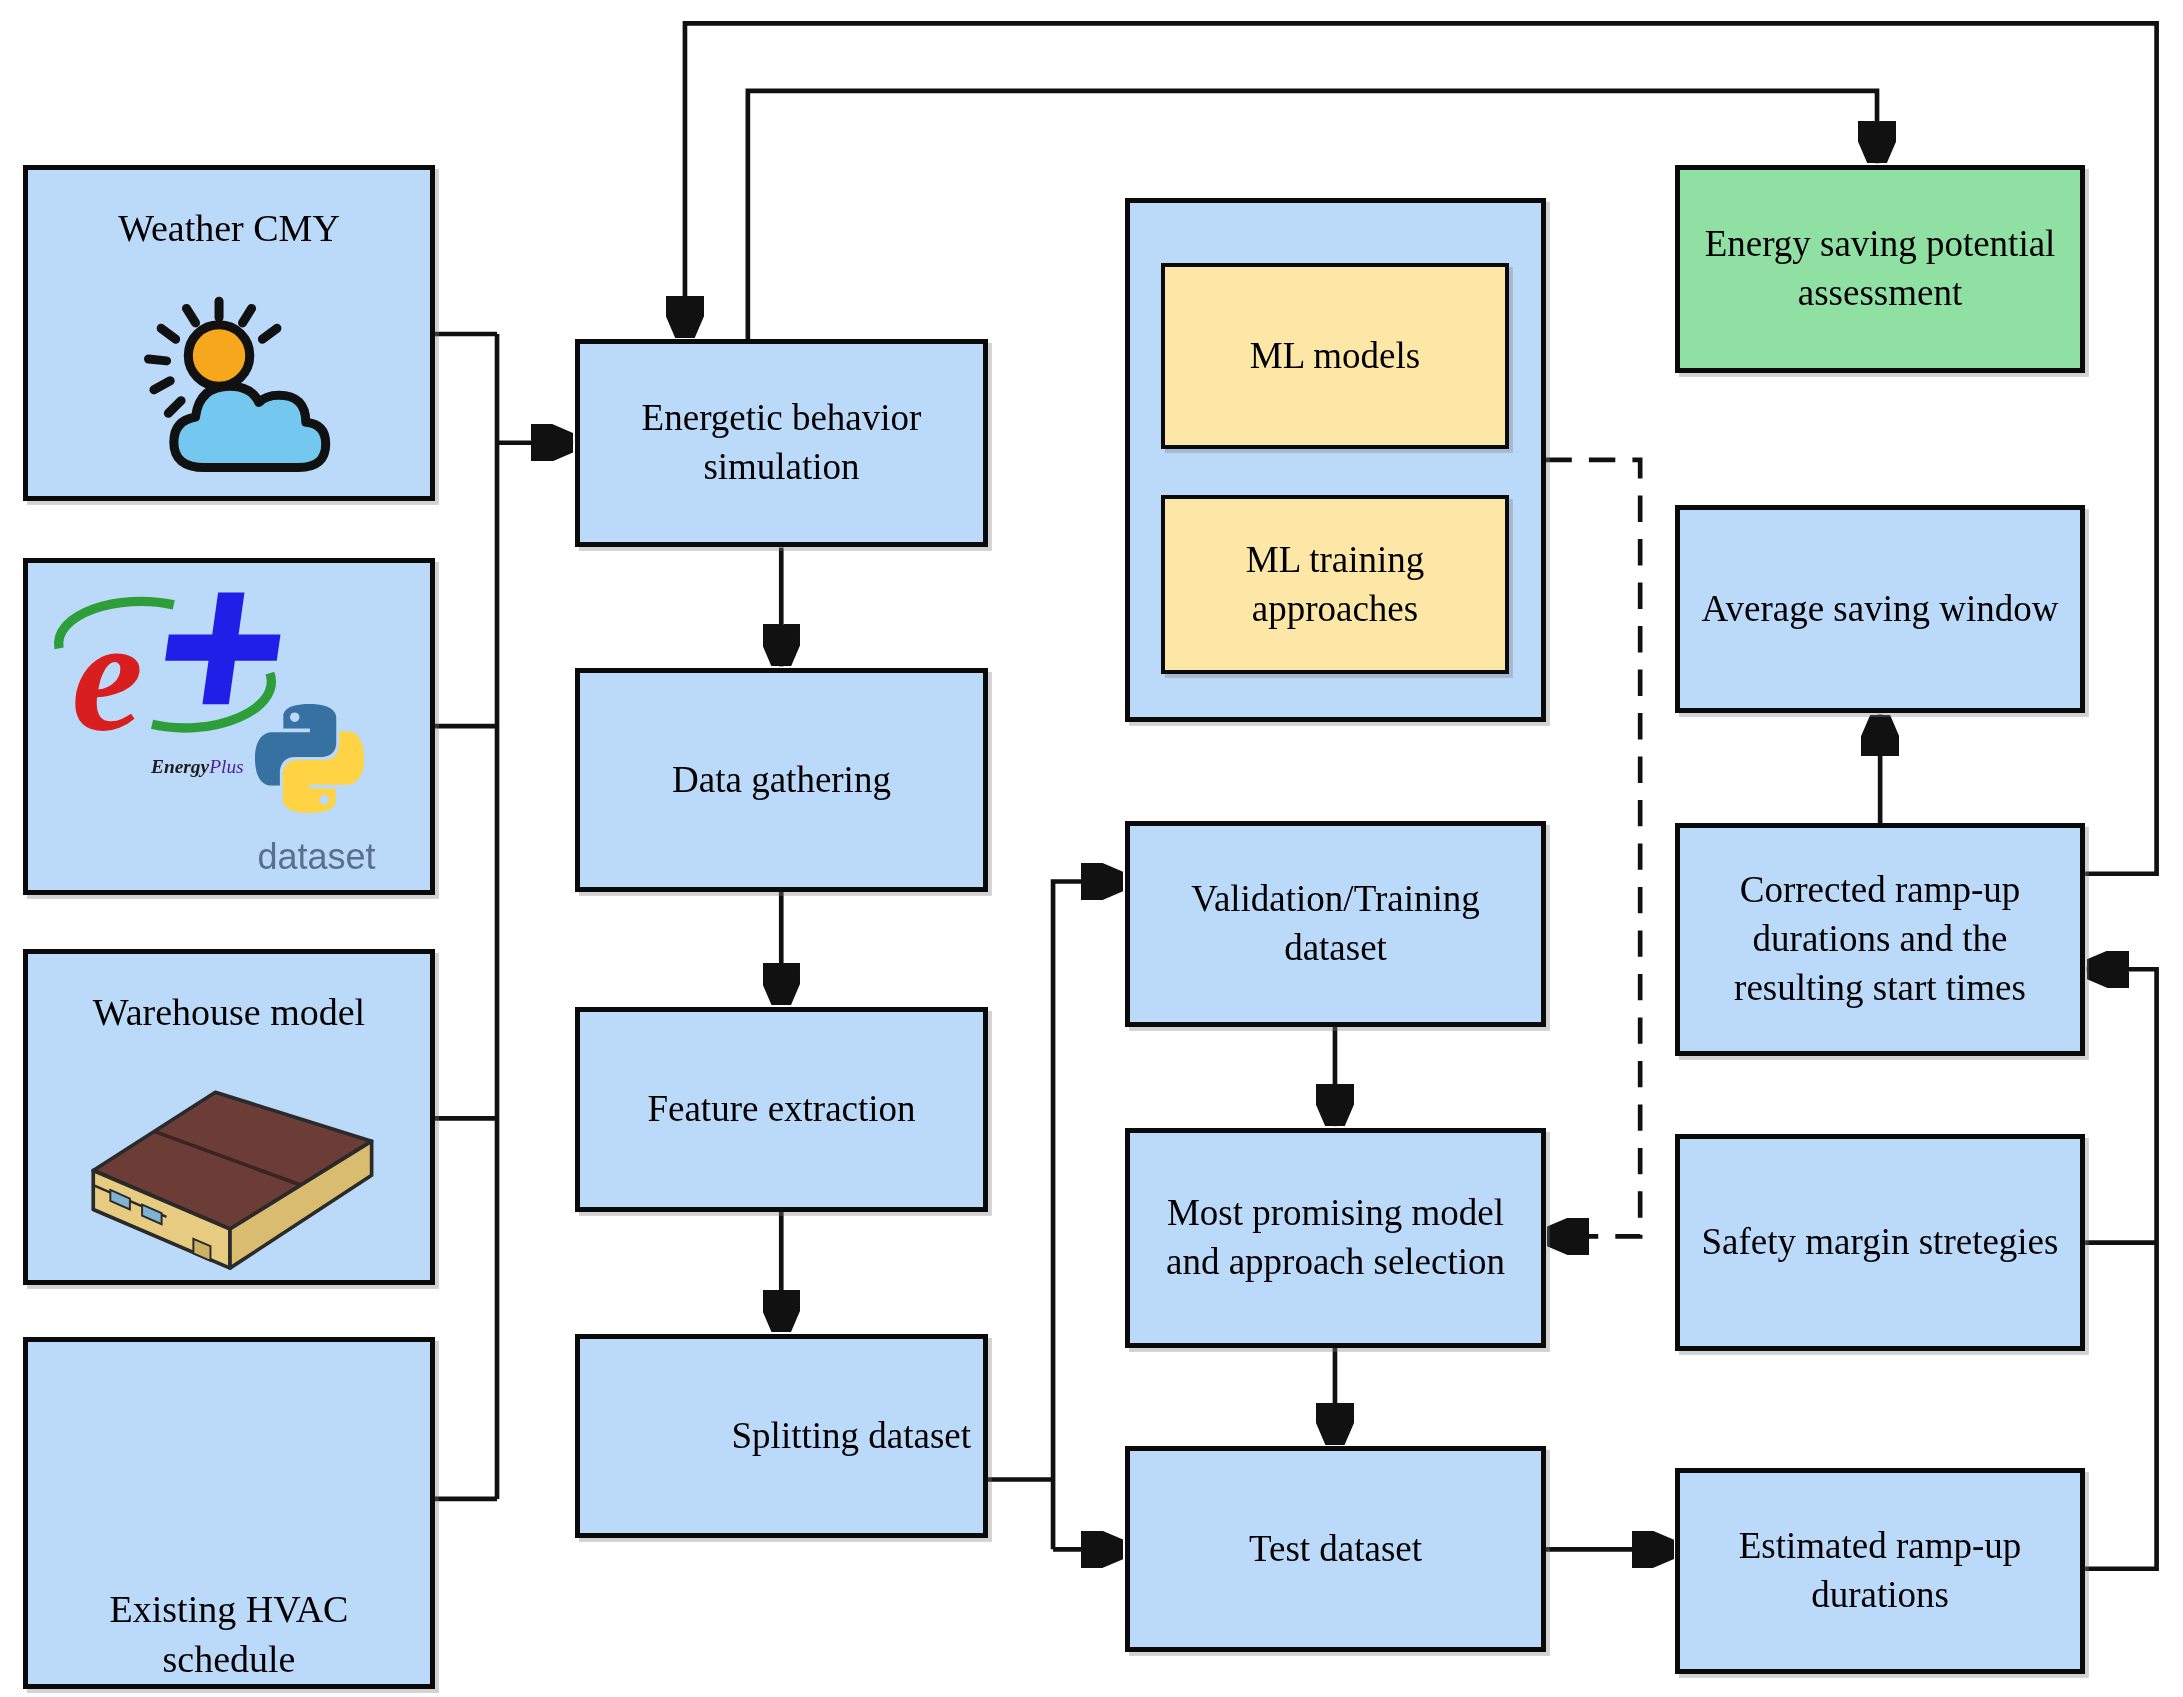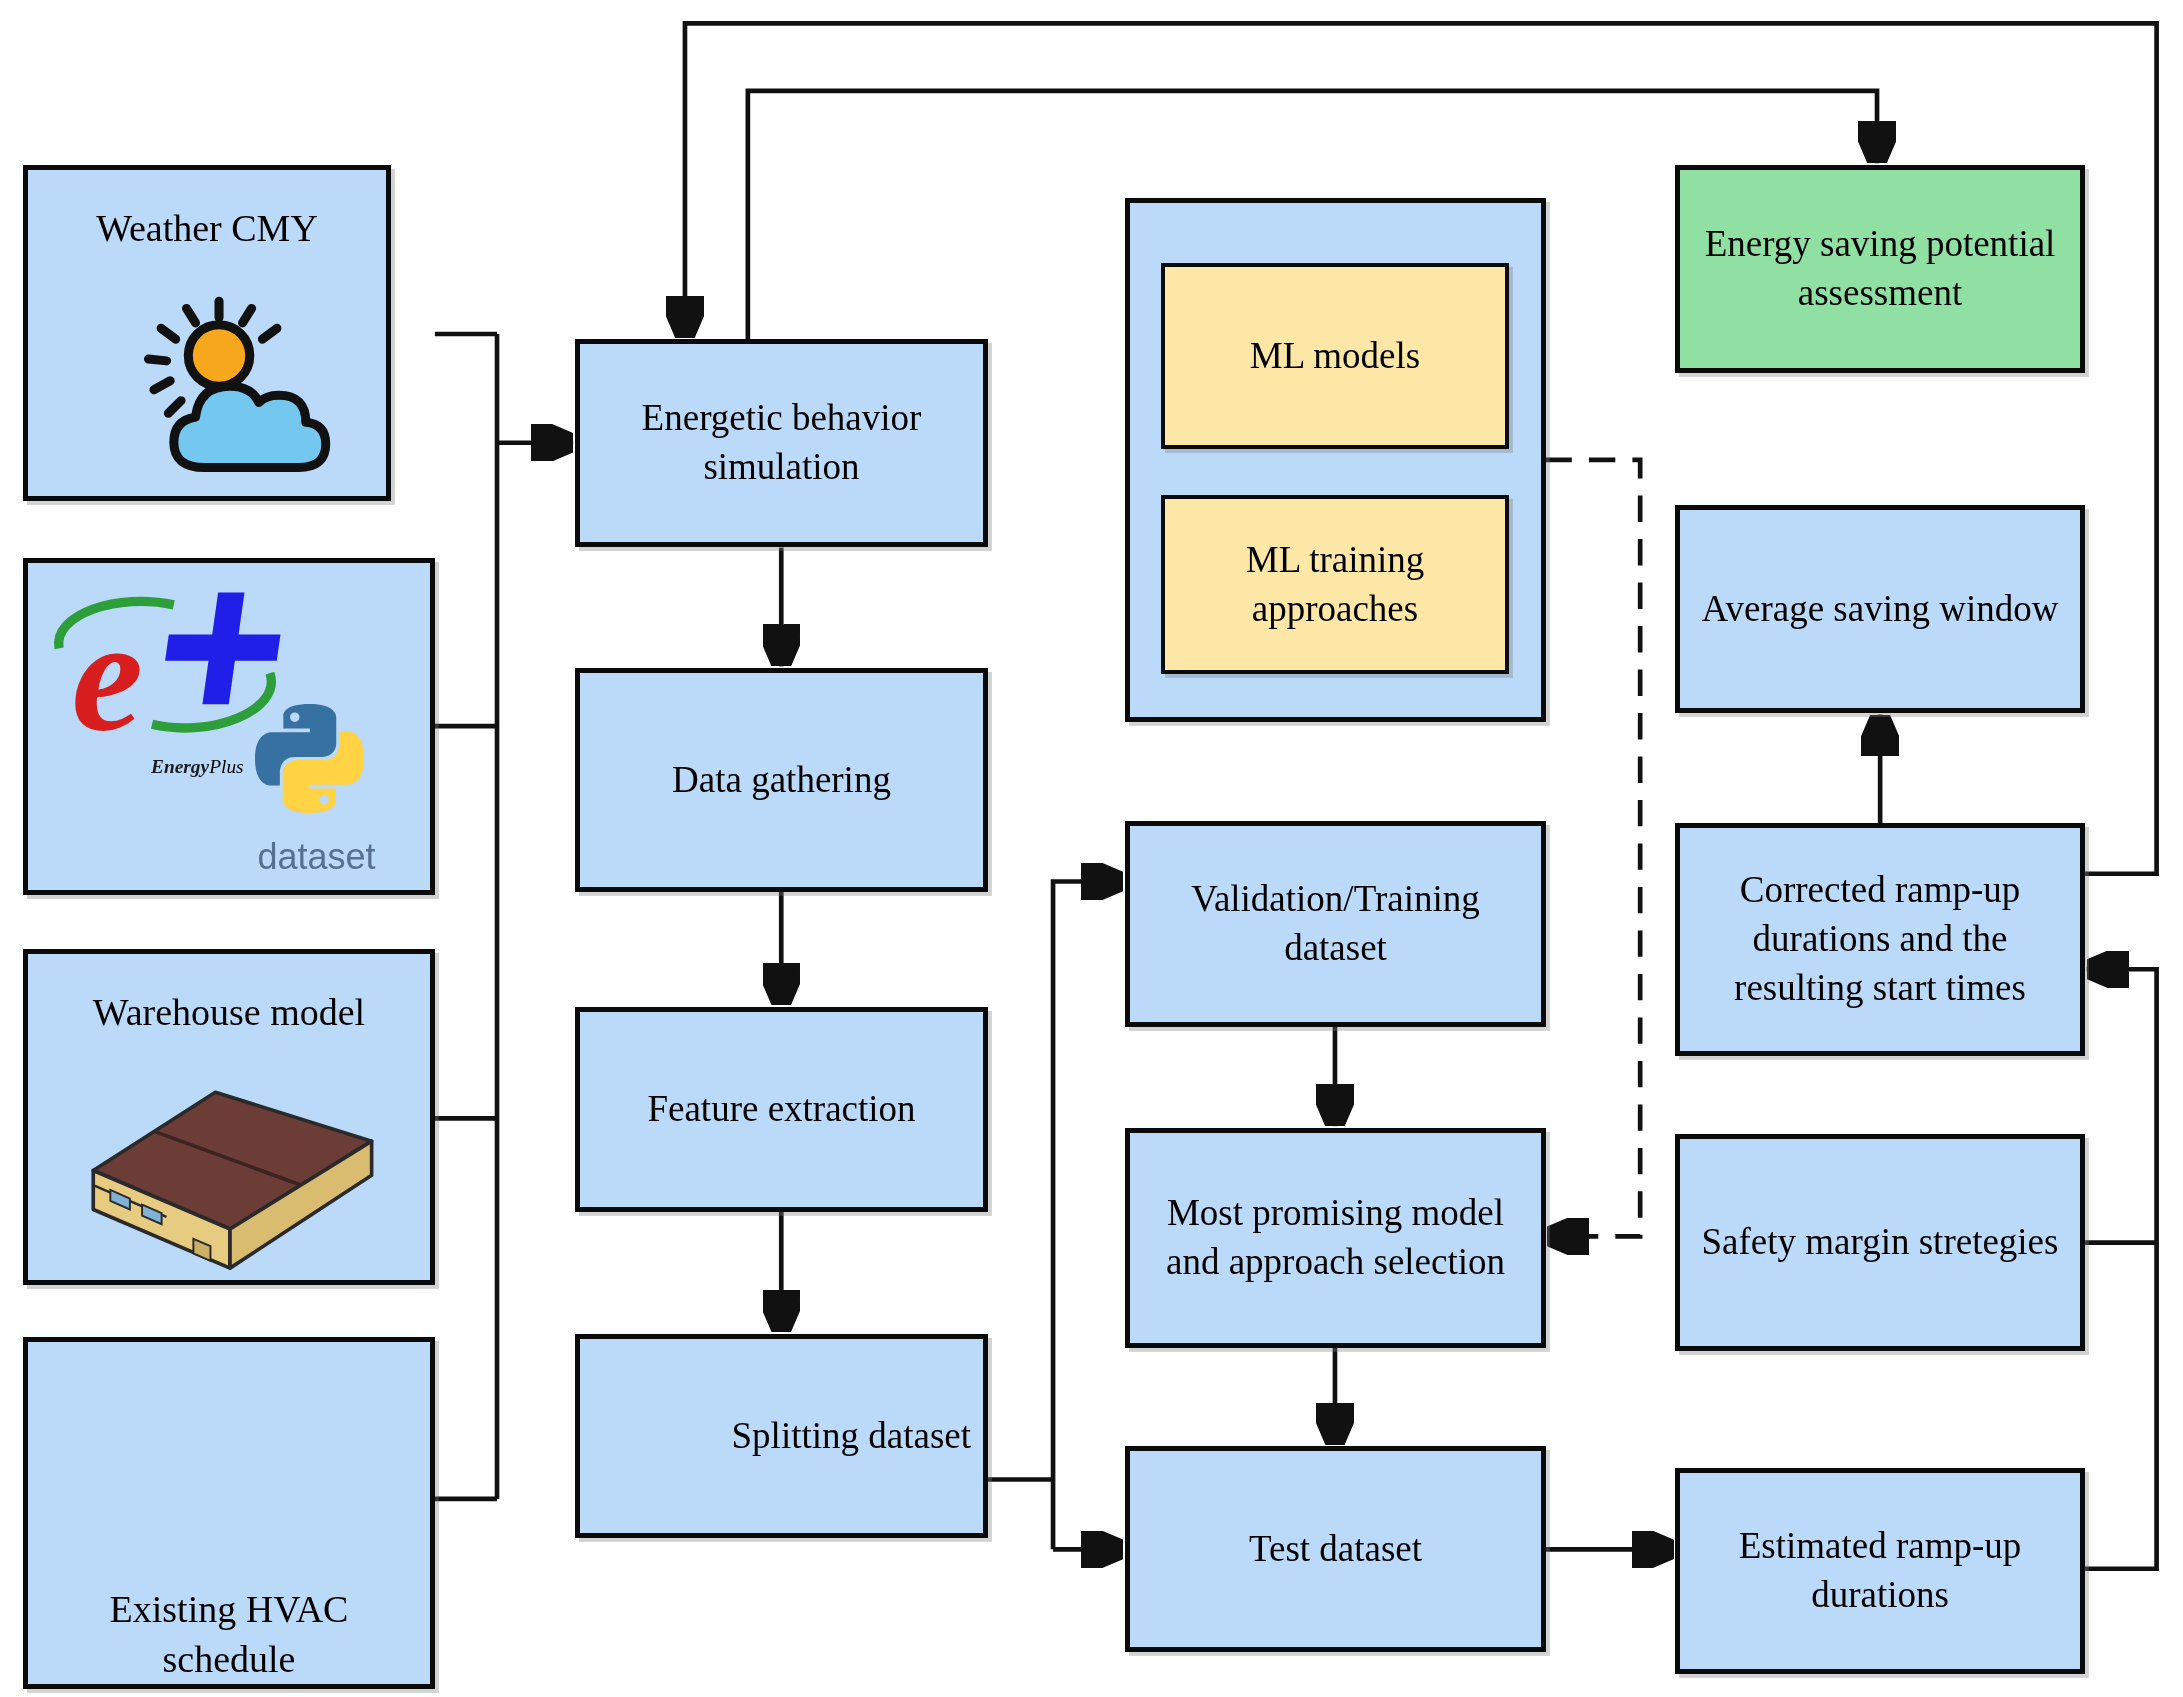--- a/index.html
+++ b/index.html
@@ -28,21 +28,21 @@
   .node.yellow{background:var(--node_yellow,#FCE7A6);}
   .node.green{background:var(--node_green,#8FE0A2);}
   .node.custom{display:block;padding:0;}
   .node .toplabel{
     position:absolute;left:0;right:0;top:33px;
     text-align:center;font-size:38px;
   }
   .abs{position:absolute;}
   .ep-wordmark{font-size:19.4px;letter-spacing:0px;white-space:nowrap;}
   .ep-wordmark .b{font-weight:bold;font-style:italic;color:#1c1c1c;}
-  .ep-wordmark .l{font-style:italic;color:#000000;text-align:right;}
+  .ep-wordmark .l{font-style:italic;color:#4c1d95;text-align:right;}
   .py-wordmark{
     font-family:"Liberation Sans","DejaVu Sans",sans-serif;
     font-size:36px;color:#56718f;text-align:center;width:171px;
   }
 </style>
 </head>
 <body>
 
 <div class="canvas">
 
@@ -78,21 +78,21 @@
     <path d="M1990 1995 H2155" marker-end="url(#arrow)"></path>
 
     <path d="M2421 1060 V920" marker-end="url(#arrow)"></path>
 
     <path d="M2685 1600 H2777"></path>
     <path d="M2685 2020 H2777 V1248 H2687" marker-end="url(#arrow)"></path>
 
     <path class="dash" d="M1990 592 H2112 V1592 H1992" marker-end="url(#arrow)"></path>
   </svg>
 
-  <div class="node custom" style="left:23px;top:165px;width:368px;height:336px;">
+  <div class="node custom" style="left:23px;top:165px;width:412px;height:336px;">
     <div class="toplabel">Weather CMY</div>
     <svg class="abs" style="left:97px;top:117px;" width="217" height="202" viewBox="0 0 120 104" xmlns="http://www.w3.org/2000/svg">
       <g stroke="#111" stroke-width="5" stroke-linecap="round">
         <line x1="52" y1="4" x2="52" y2="13"></line>
         <line x1="70" y1="8" x2="65" y2="16"></line>
         <line x1="84" y1="19" x2="76" y2="25"></line>
         <line x1="34" y1="8" x2="39" y2="16"></line>
         <line x1="20" y1="19" x2="28" y2="25"></line>
         <line x1="13" y1="36" x2="23" y2="37"></line>
         <line x1="16" y1="53" x2="25" y2="48"></line>

